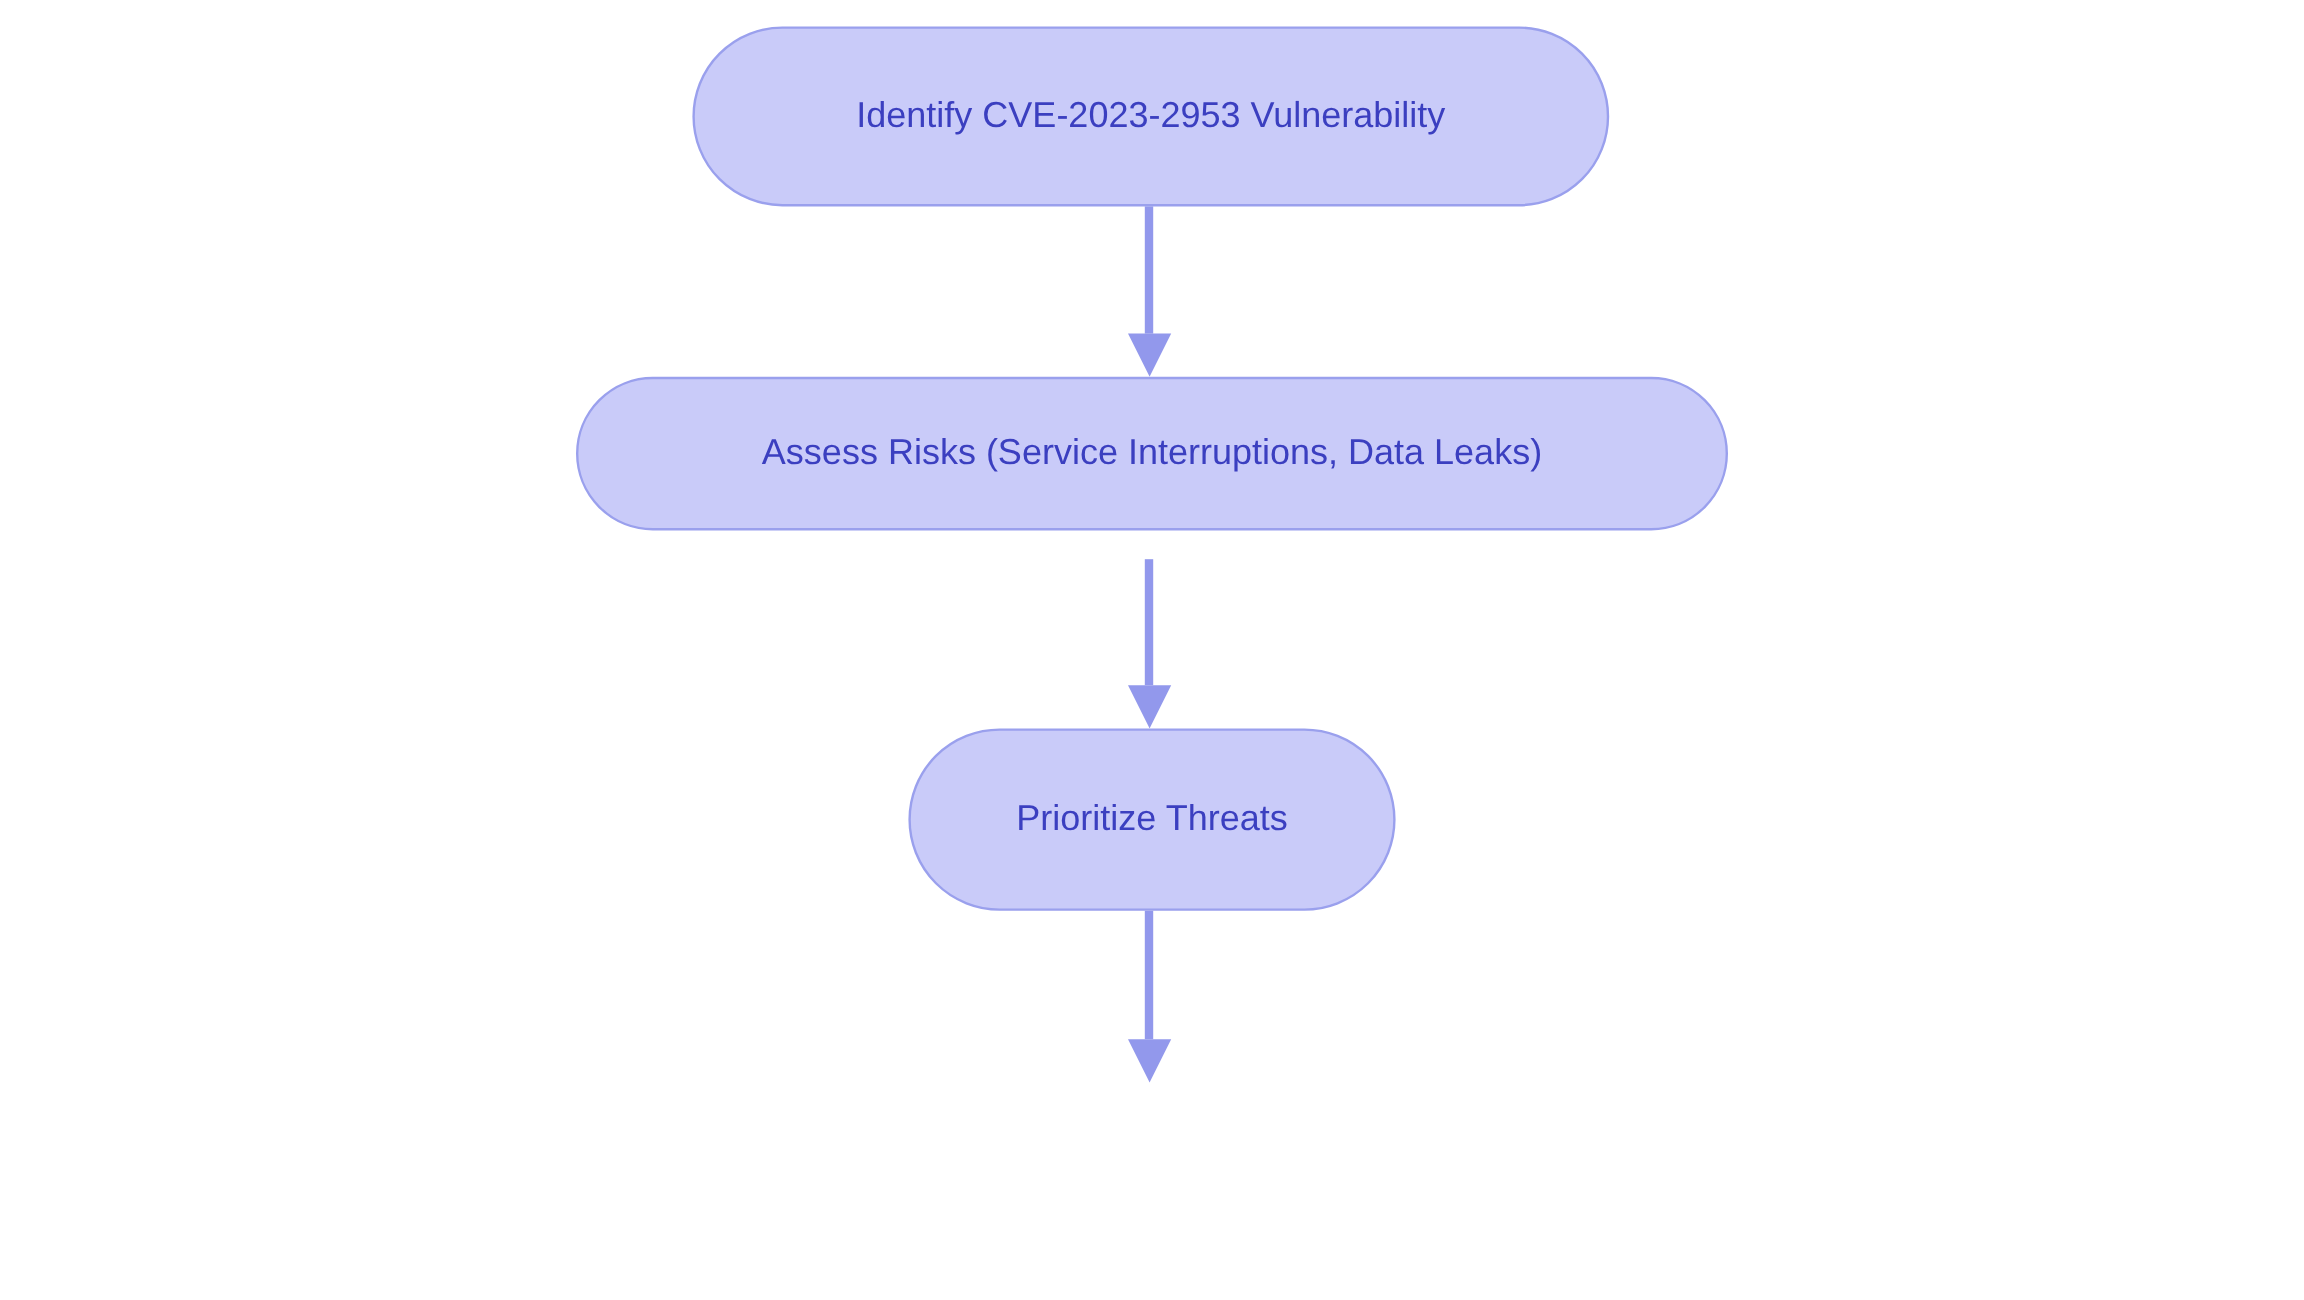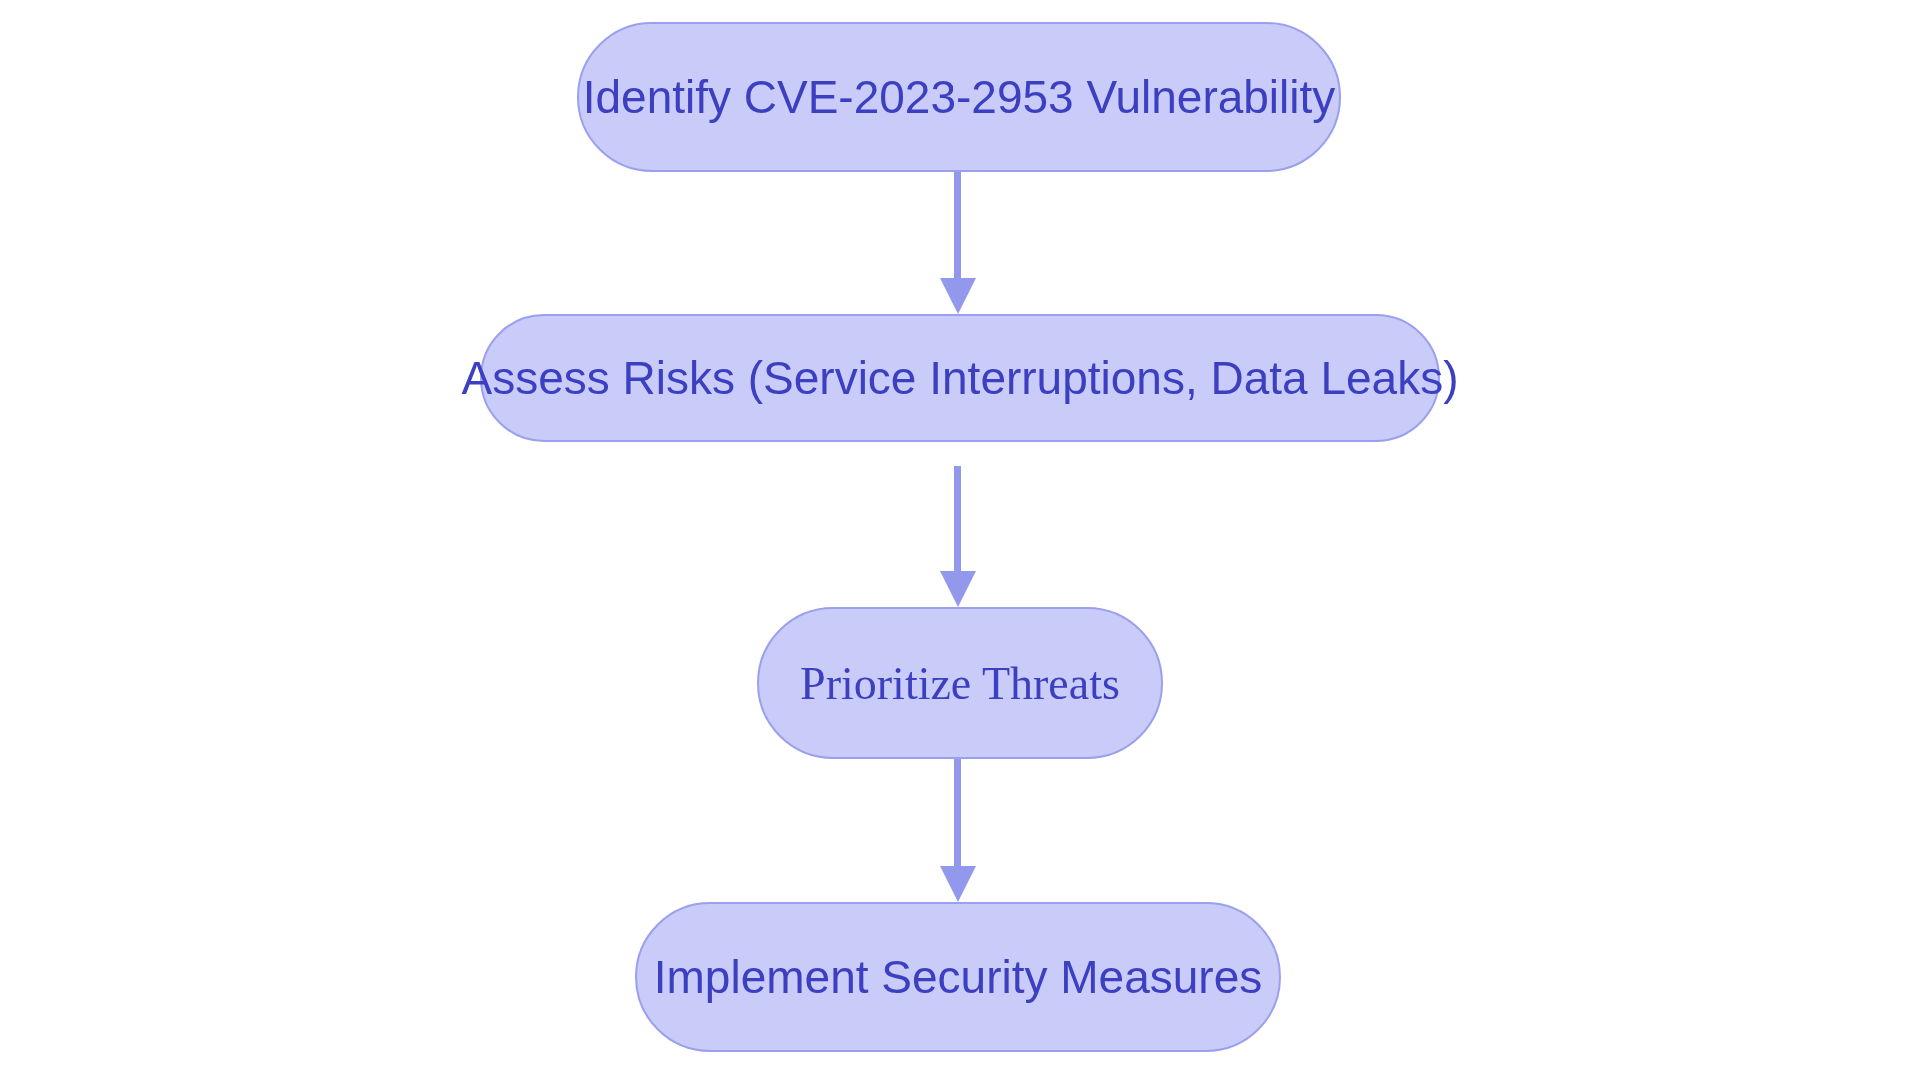--- a/index.html
+++ b/index.html
@@ -18,28 +18,28 @@
   .flow-node {
     position: absolute;
     box-sizing: border-box;
     background: #c9cbf9;
     border: 2px solid #9aa0ed;
     border-radius: 78px;
     display: flex;
     align-items: center;
     justify-content: center;
     color: #3b3fc0;
-    font-size: 46px;
+    font-size: 30px;
     font-weight: 400;
     text-align: left;
     white-space: nowrap;
   }
   .node-1 { left: 577px; top: 22px;  width: 764px; height: 150px; }
   .node-2 { left: 480px; top: 314px; width: 960px; height: 128px; }
-  .node-3 { left: 757px; top: 607px; width: 406px; height: 152px; font-family: Liberation Serif, serif; }
+  .node-3 { left: 757px; top: 607px; width: 406px; height: 152px; }
   .node-4 { left: 635px; top: 902px; width: 646px; height: 150px; }
 
   .arrow-shaft {
     position: absolute;
     left: 954px;
     width: 7px;
     background: #9298ec;
   }
   .shaft-1 { top: 172px; height: 106px; }
   .shaft-2 { top: 466px; height: 105px; }
@@ -77,17 +77,14 @@
   <div class="arrow-shaft shaft-2"></div>
   <div class="arrow-head head-2"></div>
 
   <div class="flow-node node-3">
     <span>Prioritize Threats</span>
   </div>
 
   <div class="arrow-shaft shaft-3"></div>
   <div class="arrow-head head-3"></div>
 
-  <div class="flow-node node-4">
-    <span>Implement Security Measures</span>
-  </div>
 
 </div>
 
 </body></html>

